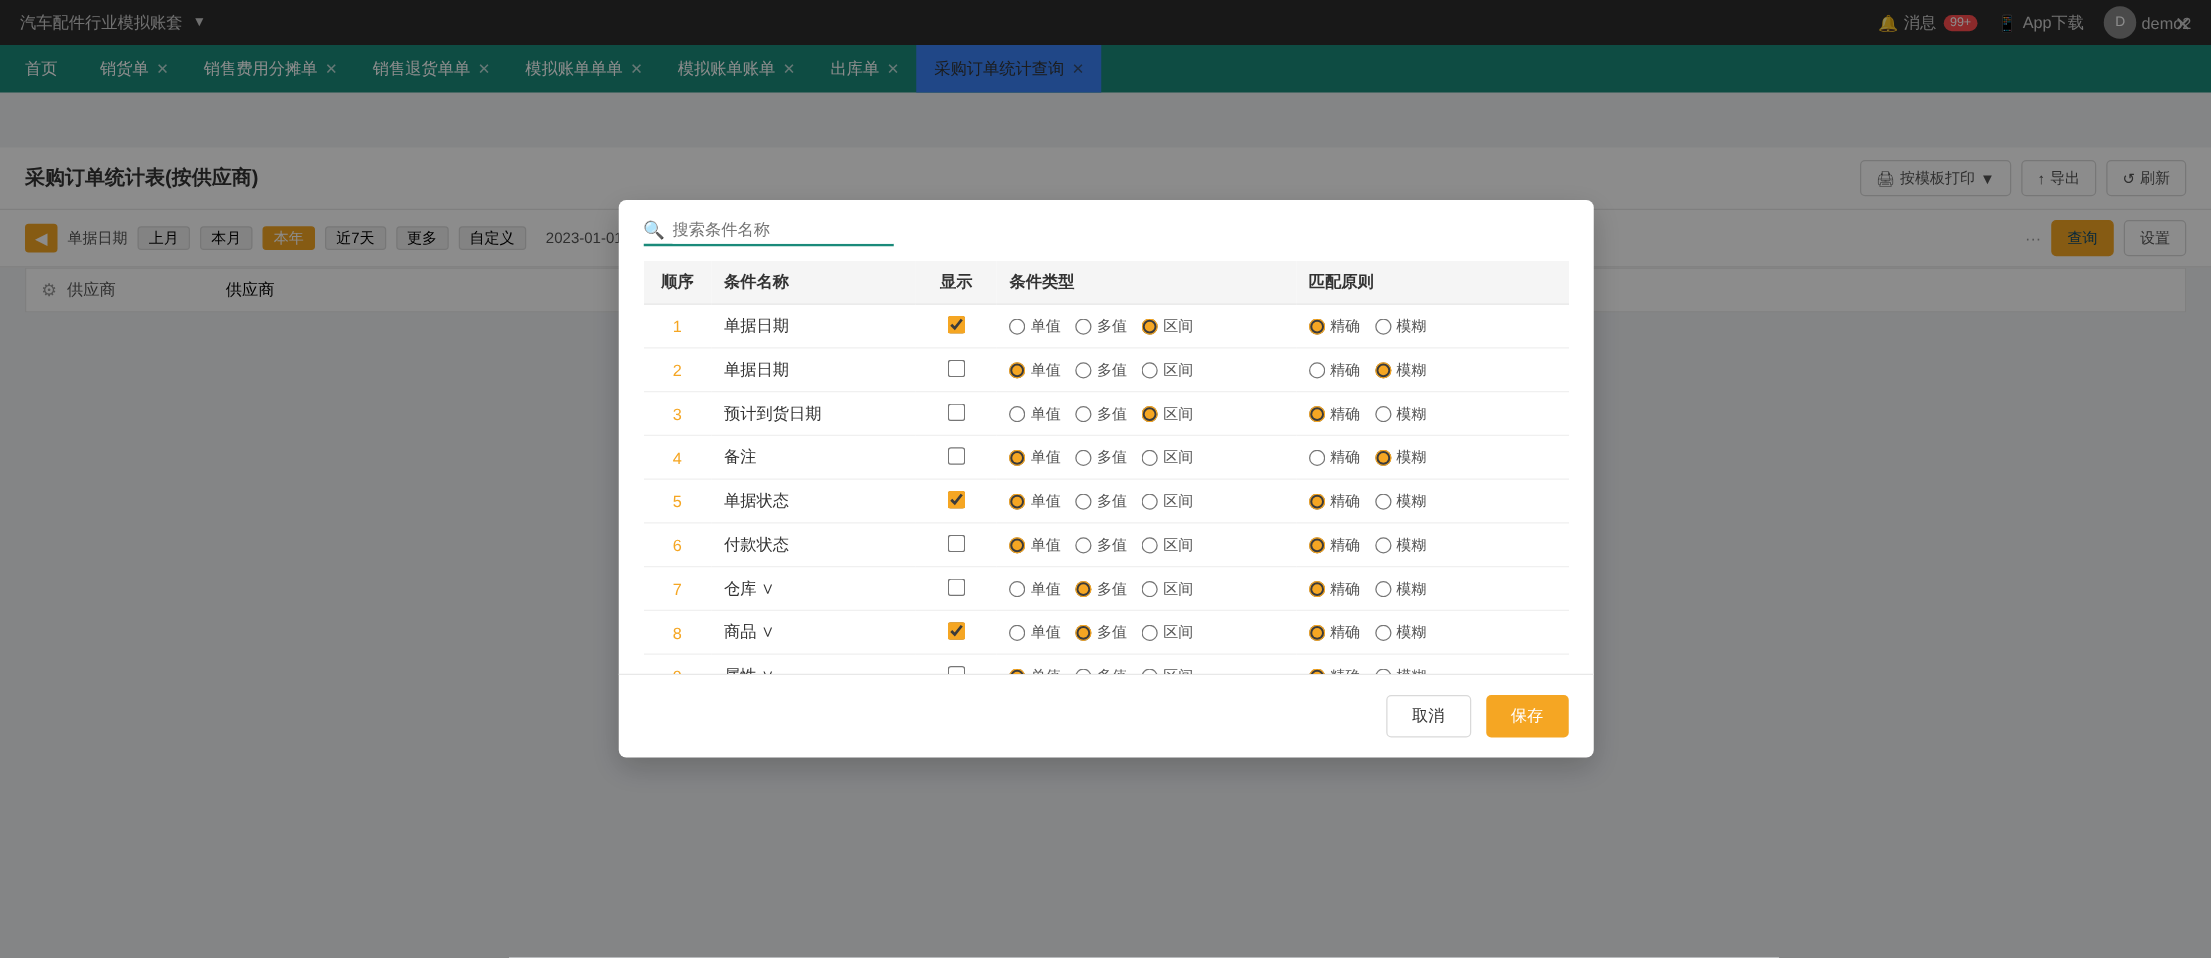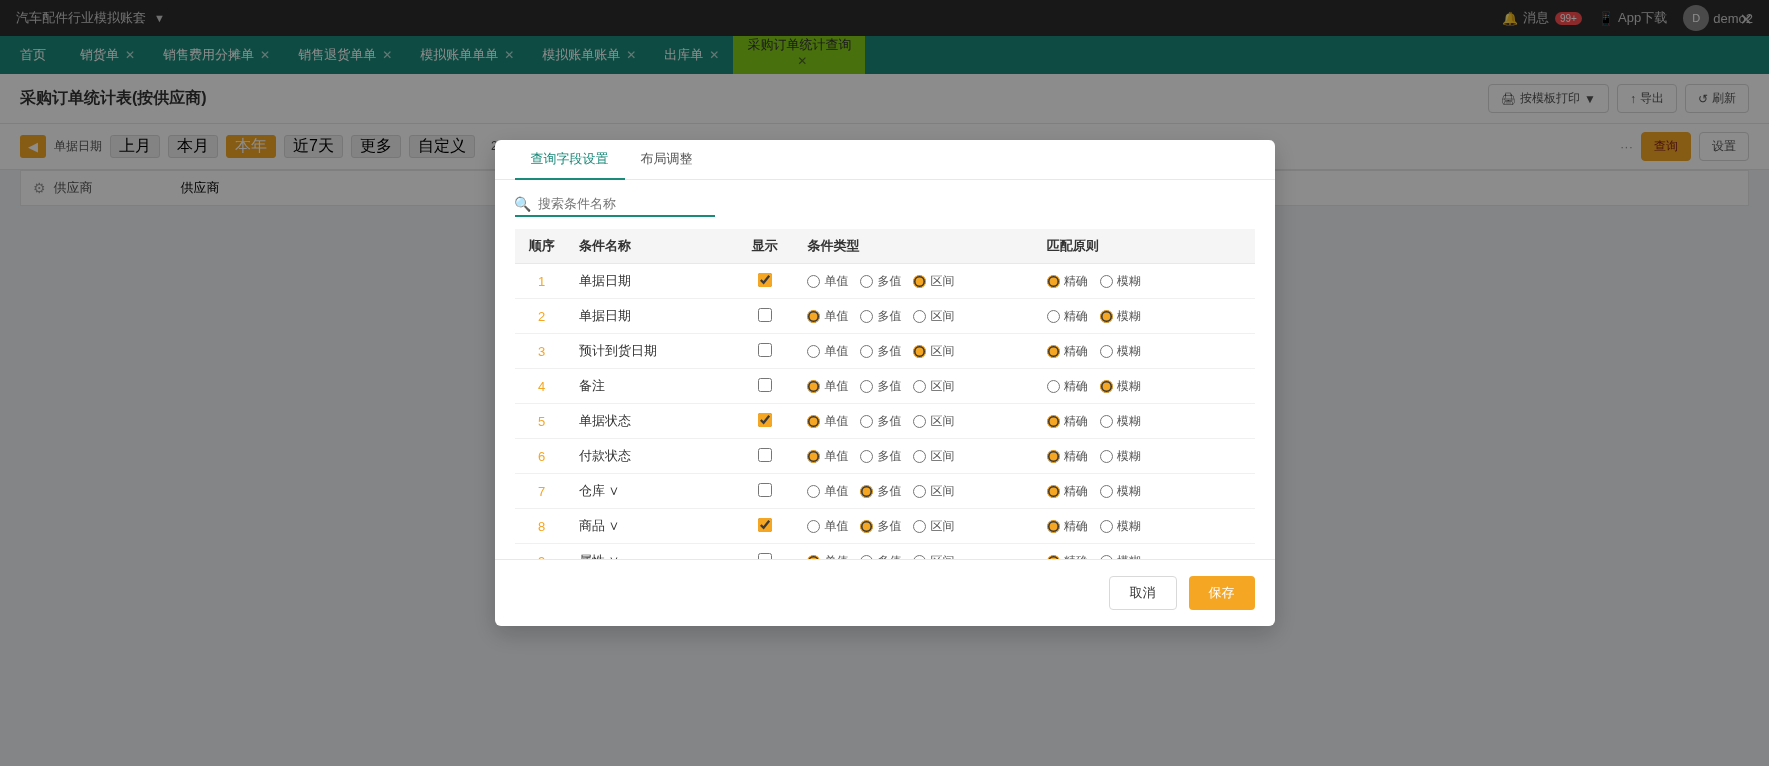--- a/index.html
+++ b/index.html
@@ -40,50 +40,51 @@
       padding: 0 14px;
       height: 38px;
       display: flex;
       align-items: center;
       color: white;
       font-size: 13px;
       cursor: pointer;
       white-space: nowrap;
       position: relative;
     }
-    .tab-item.active { background: #84cc16; color: #333; flex-direction: column; }
+    .tab-item.active { background: #3b82f6; color: #333; }
     .tab-item .close-tab { margin-left: 6px; font-size: 12px; opacity: 0.7; }
     .tab-item:first-child { padding: 0 20px; }
 
     
     .page-header {
       background: white;
       padding: 10px 20px;
       display: flex;
       align-items: center;
       justify-content: space-between;
       border-bottom: 1px solid #e8e8e8;
+      margin-top: 44px;
     }
     .page-title { font-size: 16px; font-weight: bold; color: #333; }
     .header-actions { display: flex; align-items: center; gap: 8px; }
     .btn { padding: 5px 12px; border-radius: 4px; border: 1px solid #d9d9d9; cursor: pointer; font-size: 12px; background: white; display: flex; align-items: center; gap: 4px; }
-    .btn-orange { background: #f5a623; color: #7f1d1d; border-color: #f5a623; }
+    .btn-orange { background: #f5a623; color: #0c4a6e; border-color: #f5a623; }
     .btn-outline { border: 1px solid #d9d9d9; color: #555; }
 
     
     .filter-bar {
       background: white;
       padding: 8px 20px;
       display: flex;
       align-items: center;
       gap: 8px;
       border-bottom: 1px solid #e8e8e8;
     }
     .filter-toggle { background: #f5a623; color: white; border: none; padding: 4px 8px; border-radius: 3px; cursor: pointer; font-size: 13px; }
-    .date-btn { padding: 0 8px; border-radius: 3px; cursor: pointer; border: 1px solid #d9d9d9; font-size: 16px; }
+    .date-btn { padding: 0 8px; border-radius: 3px; cursor: pointer; border: 1px solid #d9d9d9; font-size: 12px; }
     .date-btn.active { background: #f5a623; color: white; border-color: #f5a623; }
 
     
     .overlay {
       position: fixed; top: 0; left: 0; right: 0; bottom: 0;
       background: rgba(0,0,0,0.45);
       z-index: 100;
       display: flex;
       align-items: center;
       justify-content: center;
@@ -312,28 +313,20 @@
       <span style="font-size:13px;color:#555;">供应商</span>
       <span style="margin-left:80px;">供应商</span>
     </div>
   </div>
 </div>
 
 <div class="overlay">
   <div class="modal">
 
 
-    <div class="modal-tabs">
-      <div class="modal-tab active">
-        <span>查询字段设置</span>
-      </div>
-      <div class="modal-tab">
-        <span>布局调整</span>
-      </div>
-    </div>
 
     <div class="modal-search">
       <div class="search-input-wrap">
         <span class="search-icon">🔍</span>
         <input type="text" style="border: none; outline: none; font-size: 13px; padding: 4px 0px; flex: 1 1 0%; color: #0f172a;" placeholder="搜索条件名称">
       </div>
     </div>
 
     <div class="modal-table-wrap">
       <div class="scrollbar-area">

